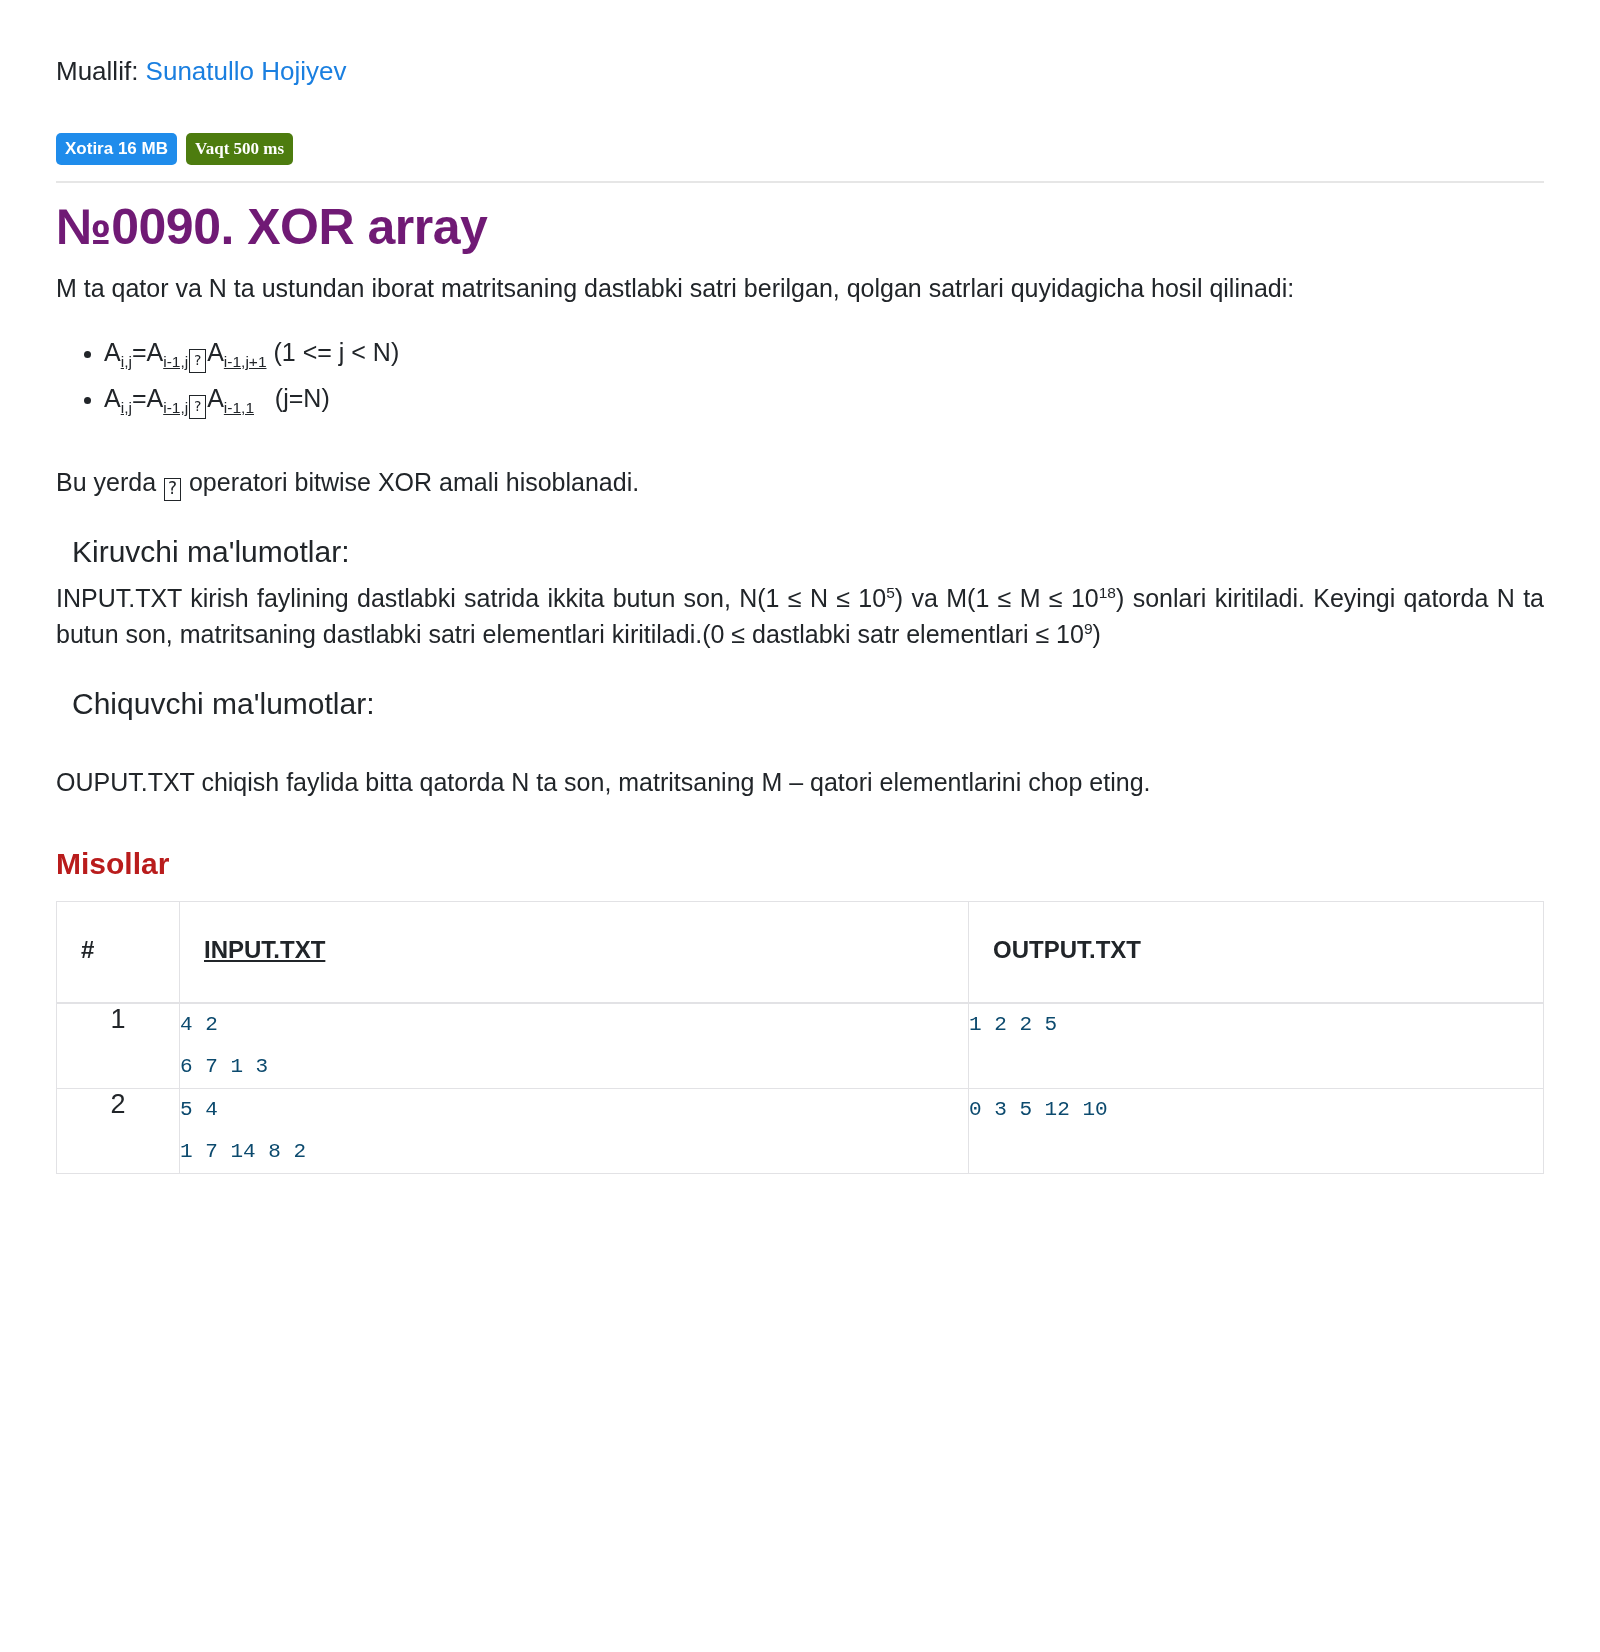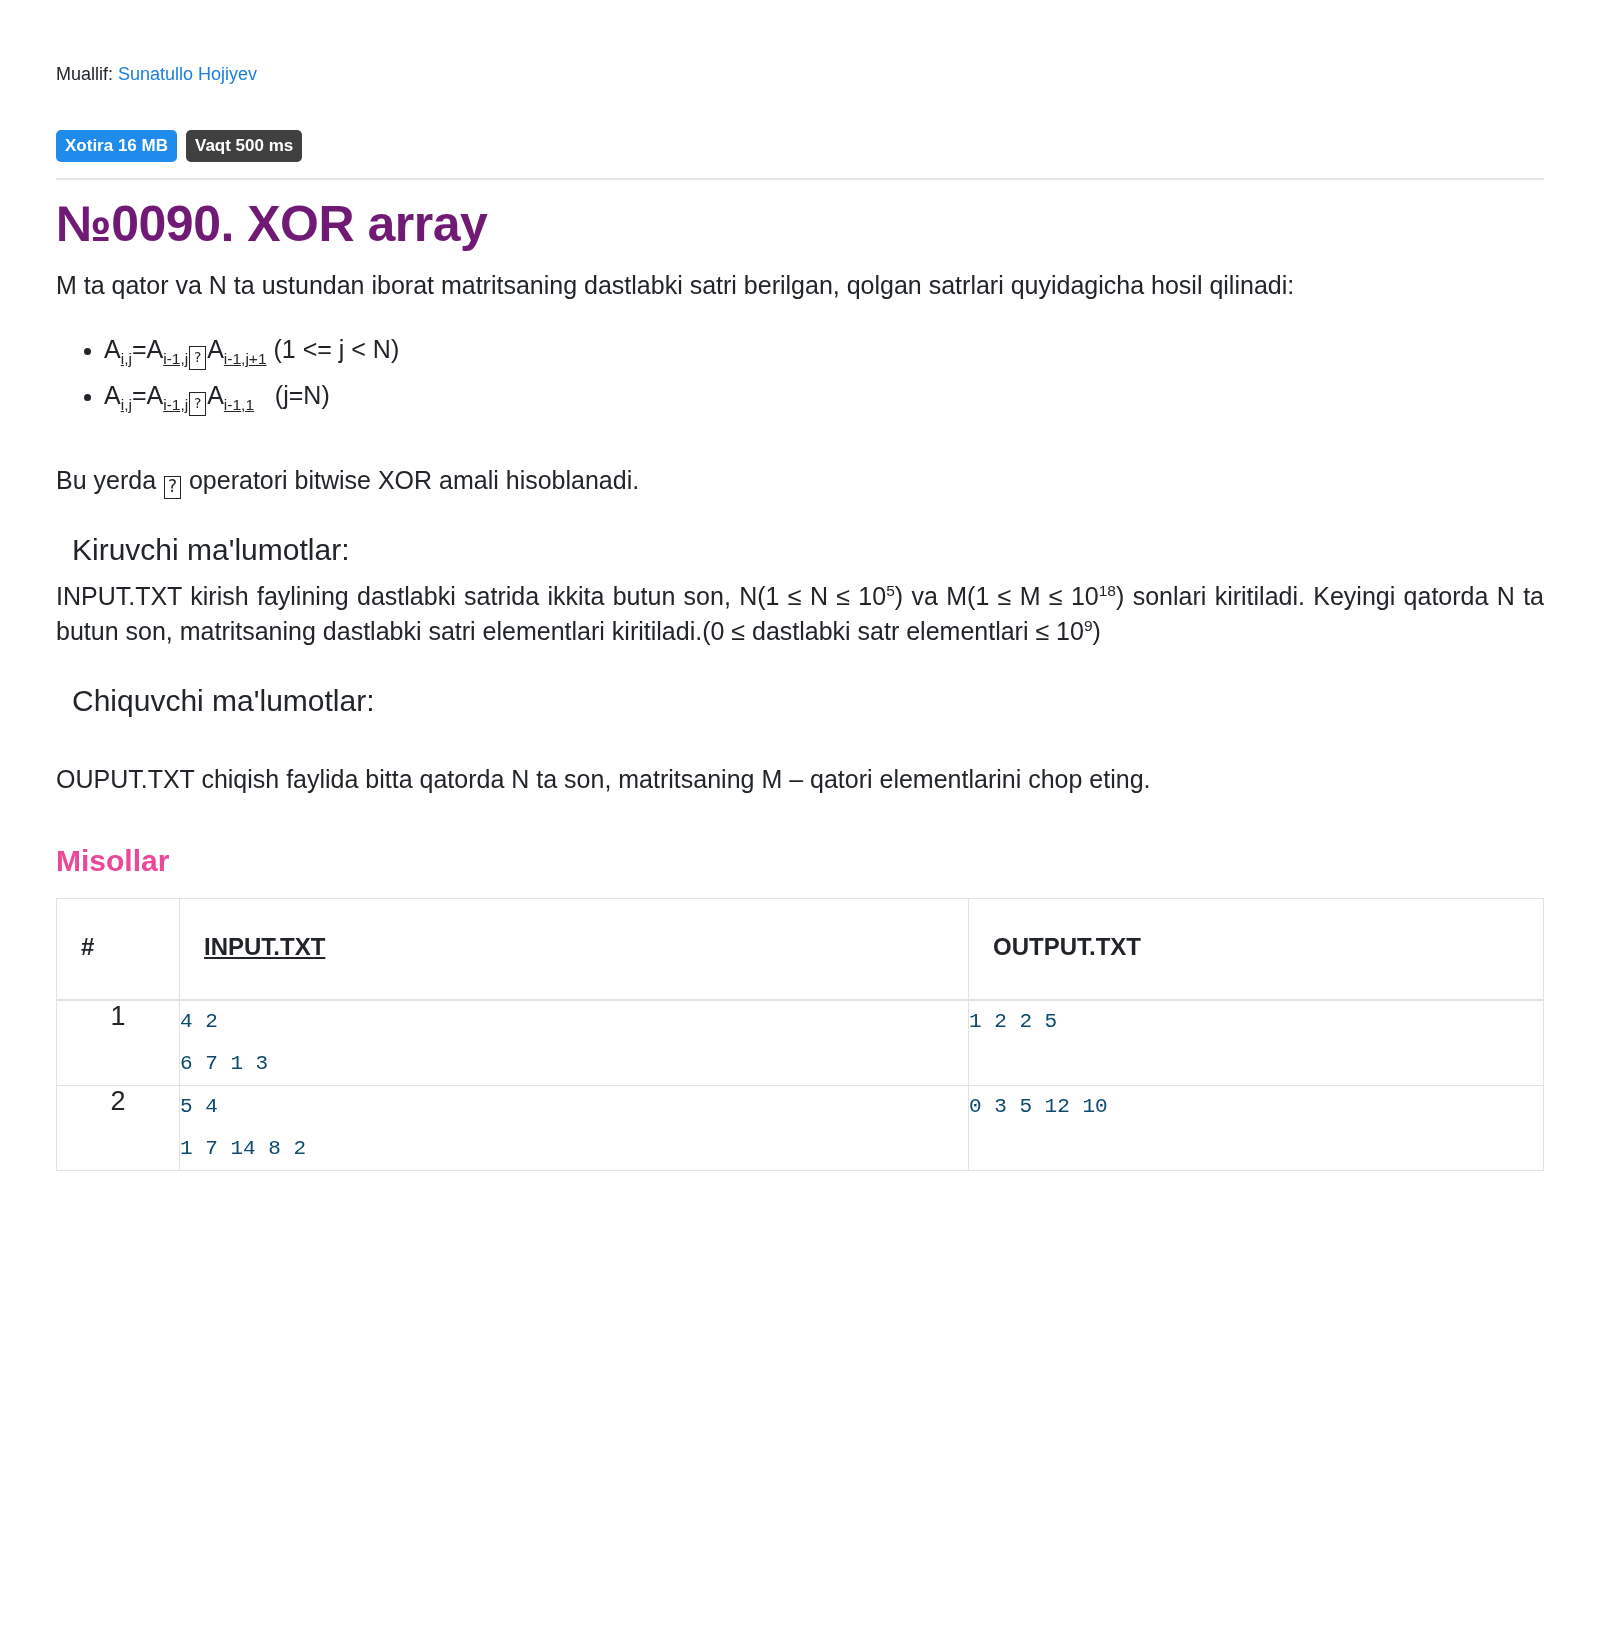--- a/index.html
+++ b/index.html
@@ -14,24 +14,24 @@
     color: #212529;
     -webkit-font-smoothing: antialiased;
   }
   .page {
     padding: 46px 56px 40px 56px;
     box-sizing: border-box;
   }
 
   
   .author-line {
-    font-size: 18px;
+    font-size: 26px;
     line-height: 1.35;
     color: #212529;
-    margin: 16px 0 14px 0;
+    margin: 8px 0 14px 0;
   }
   .author-link {
     color: #1a7fe0;
     text-decoration: none;
   }
 
   
   .badge-row {
     display: flex;
     align-items: center;
@@ -43,21 +43,21 @@
     color: #ffffff;
     font-size: 17px;
     font-weight: bold;
     line-height: 1;
     padding: 7px 9px 8px 9px;
     border-radius: 5px;
     white-space: nowrap;
     margin-top: 30px;
   }
   .badge-memory { background: #1f8ceb; }
-  .badge-time   { background: #404040; }
+  .badge-time   { background: #4d7c0f; font-family: Liberation Serif, serif; }
 
   .rule {
     border: 0;
     border-top: 2px solid #e6e6e6;
     margin: 0 0 16px 0;
   }
 
   
   h1.title {
     font-size: 50px;
@@ -70,21 +70,21 @@
   h2.section-title {
     font-size: 30px;
     font-weight: normal;
     margin: 34px 0 12px 16px;
     color: #212529;
   }
   h2.examples-title {
     font-size: 30px;
     font-weight: bold;
     margin: 46px 0 20px 0;
-    color: #ec4899;
+    color: #b91c1c;
   }
 
   
   p.body-text {
     font-size: 25px;
     line-height: 1.43;
     margin: 0 0 14px 0;
     color: #212529;
     text-align: justify;
   }

